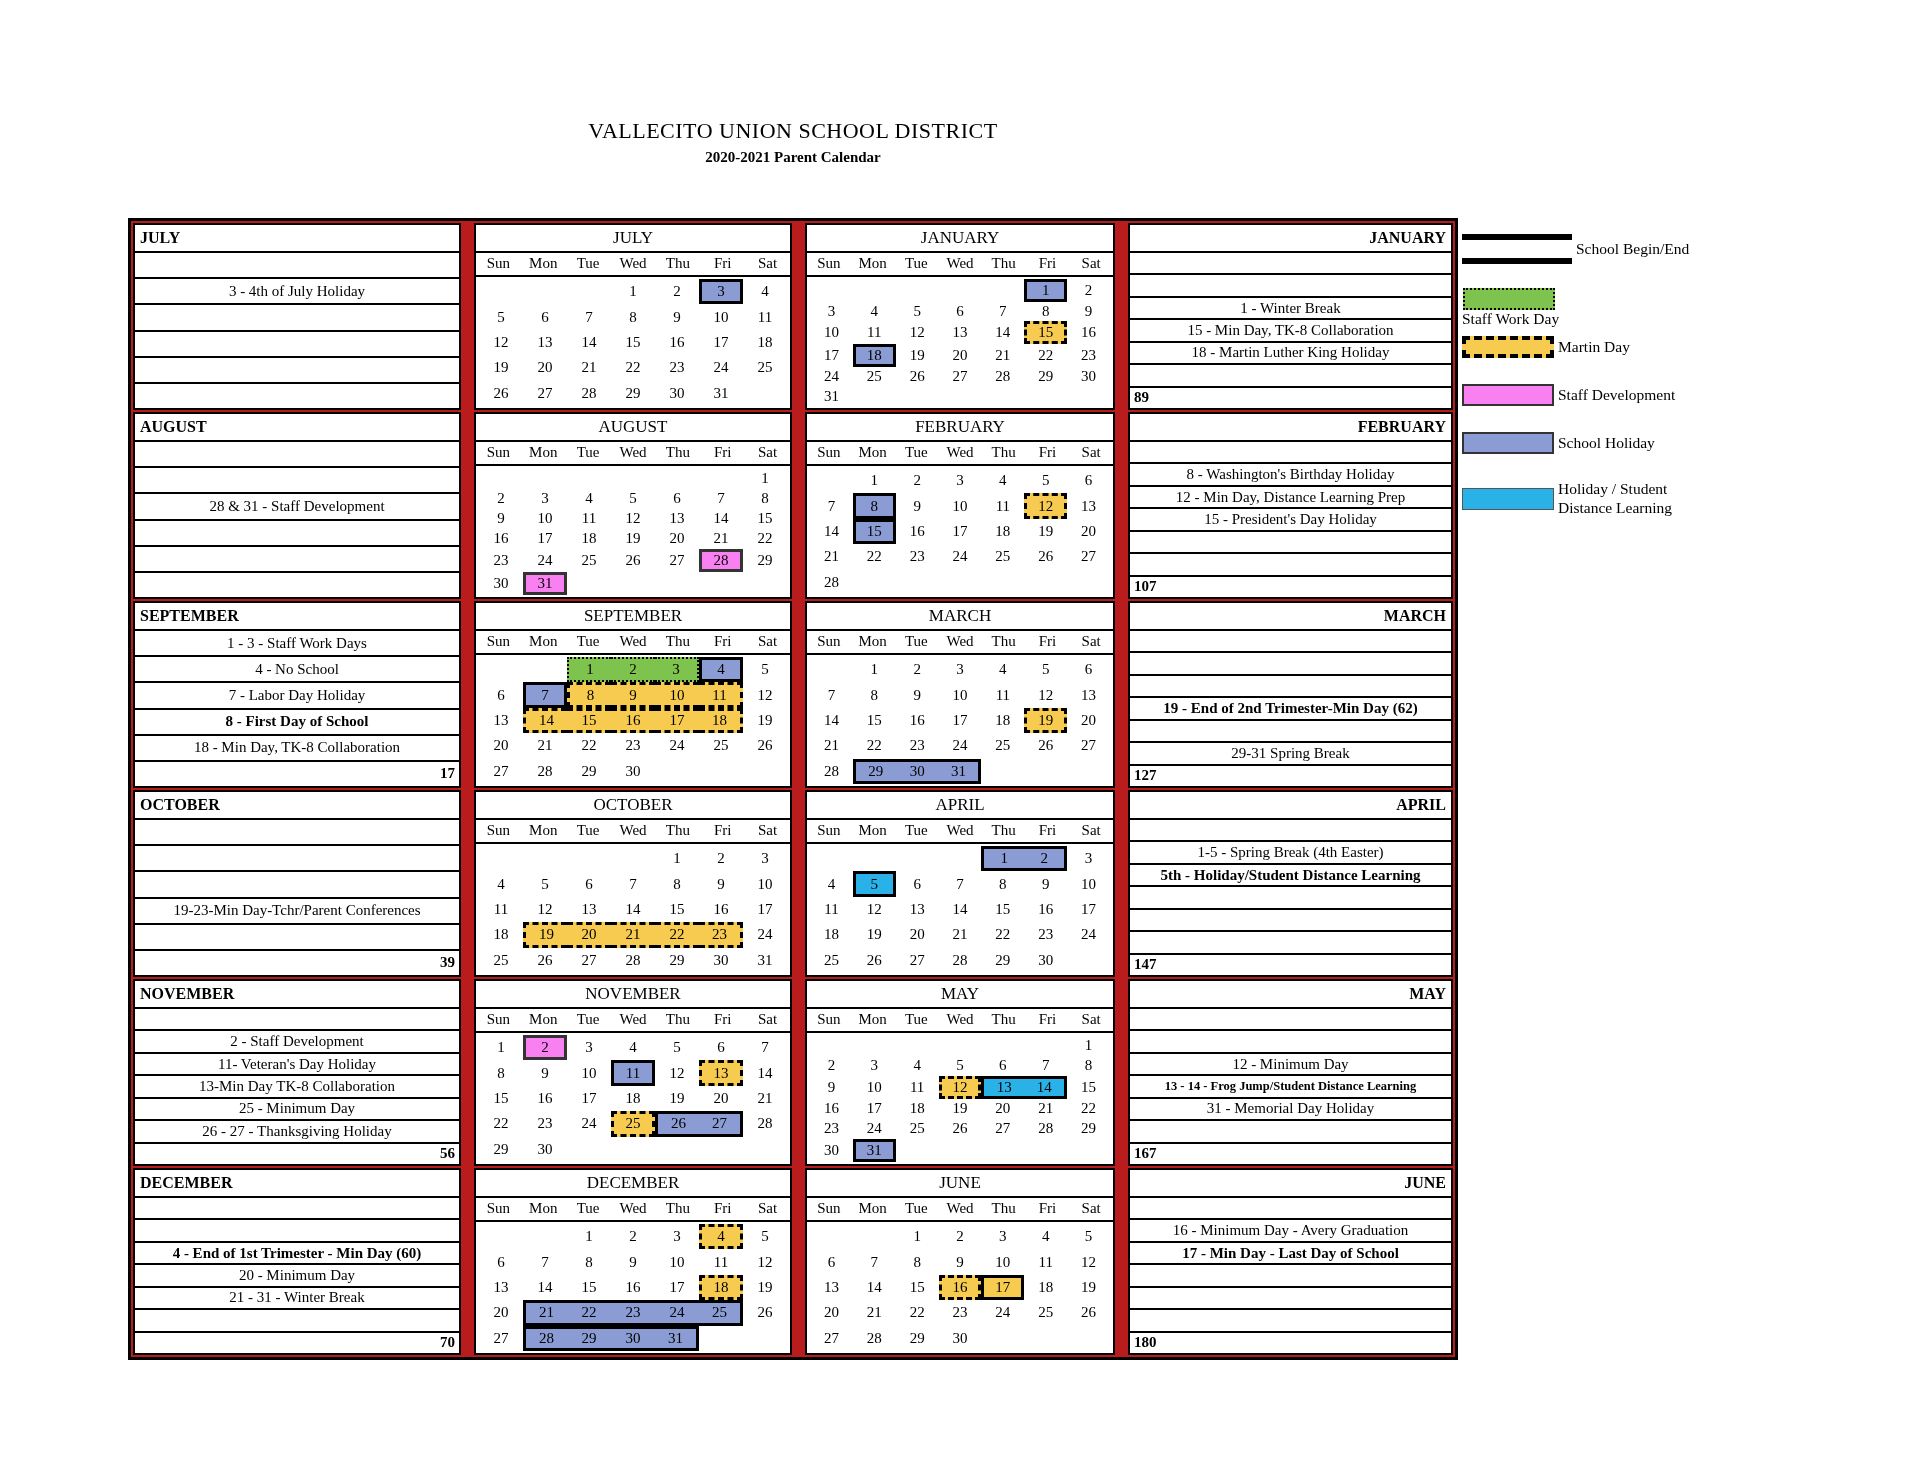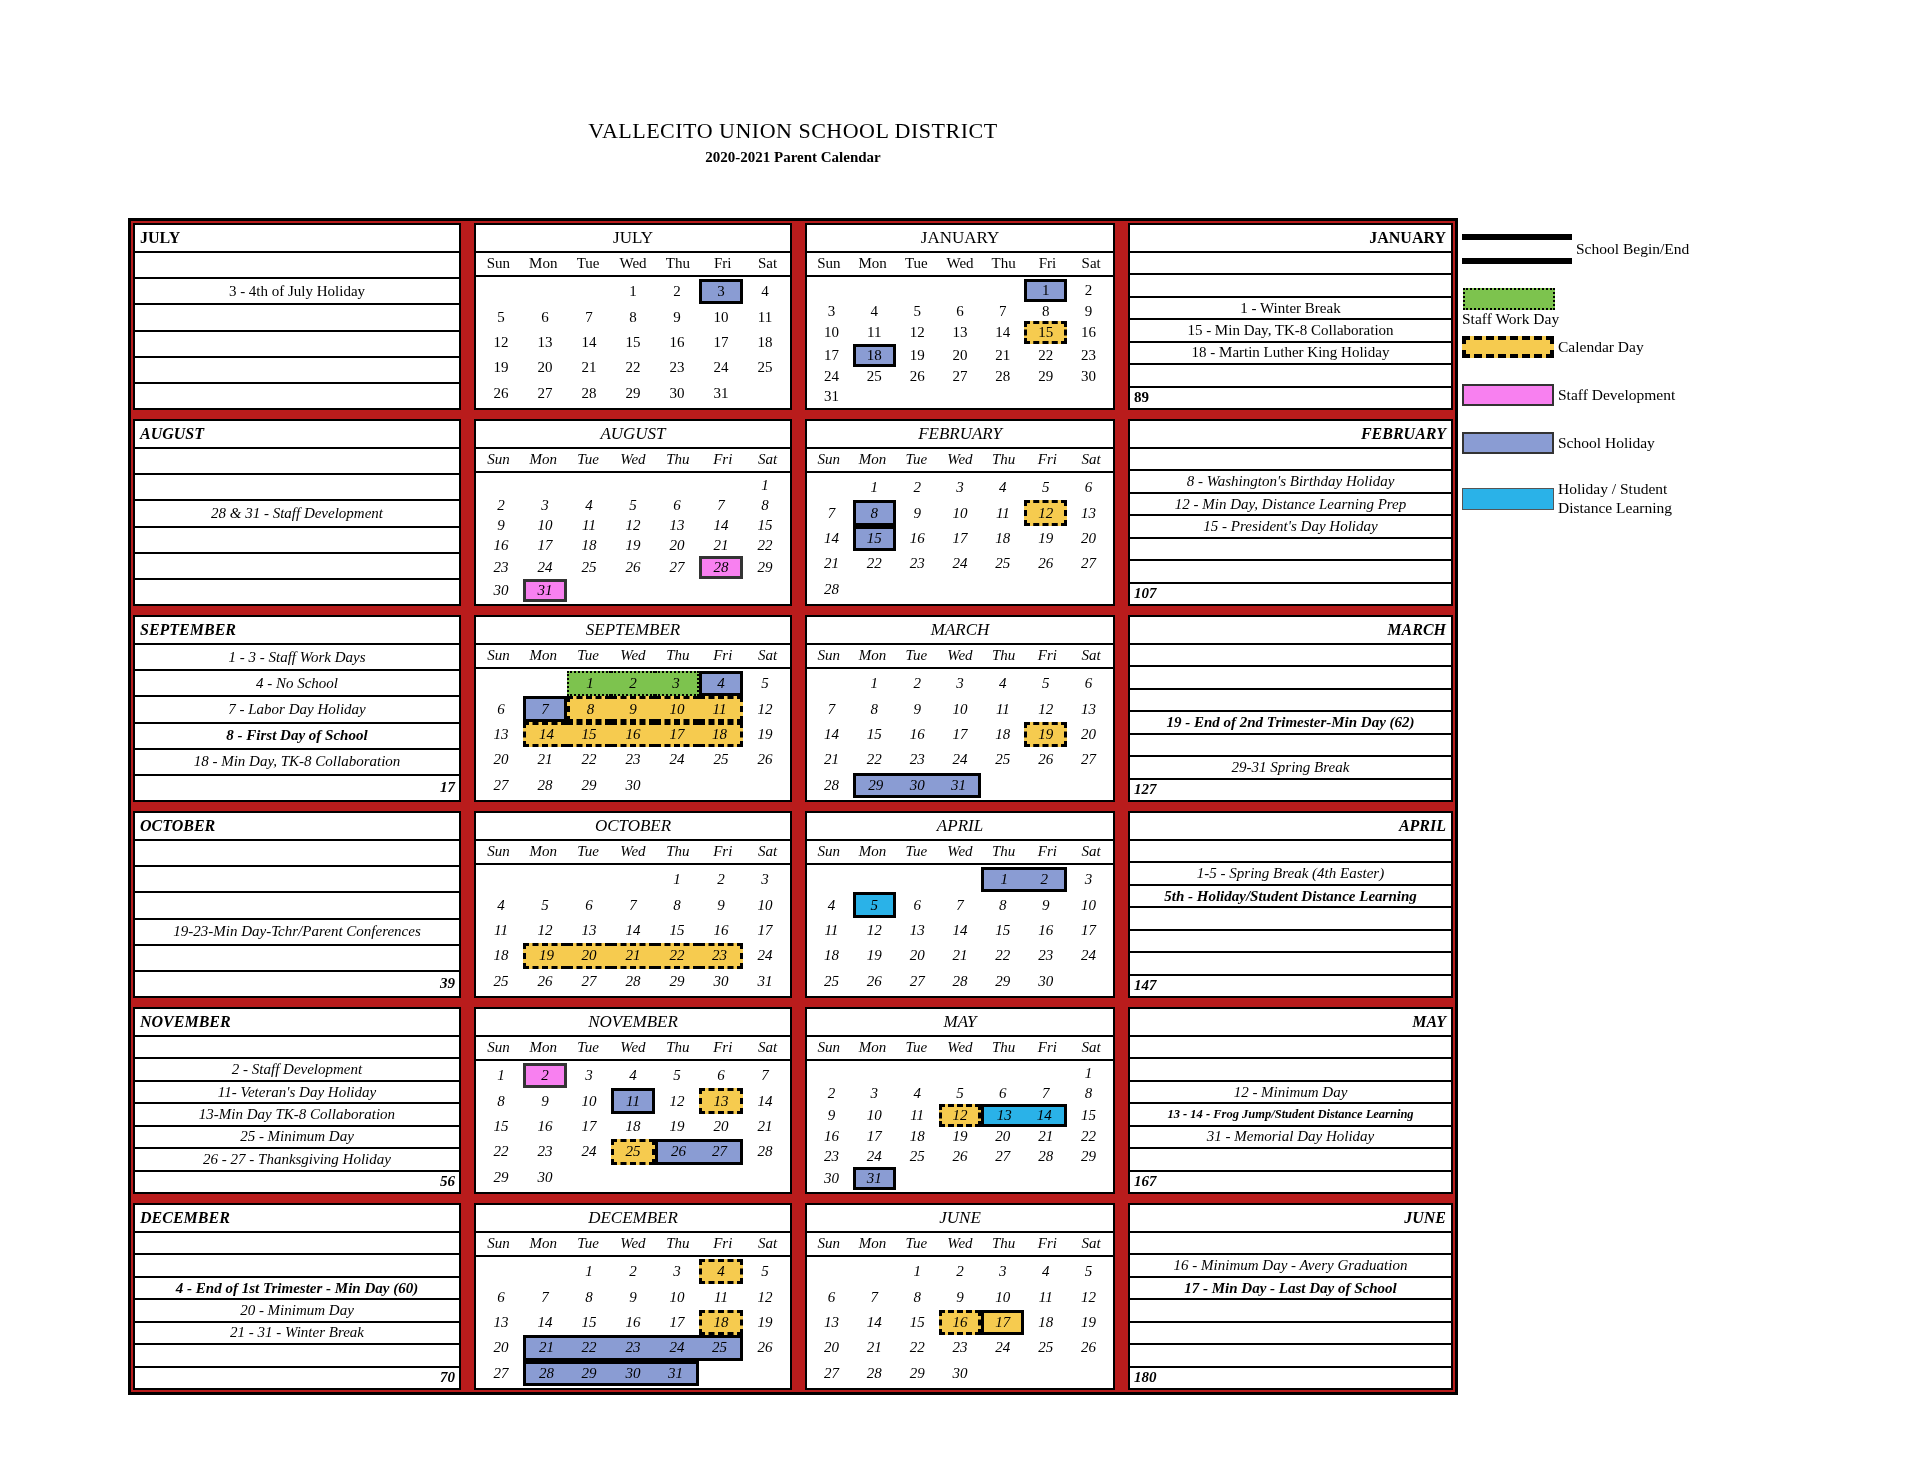--- a/index.html
+++ b/index.html
@@ -9,21 +9,21 @@
 
   
   .page-header{position:absolute;left:128px;top:118px;width:1330px;text-align:center;}
   .district{font-size:22px;letter-spacing:.5px;}
   .doc-title{font-size:15px;font-weight:bold;margin-top:5px;}
   .revision{font-size:16px;font-weight:bold;font-style:italic;color:#B22222;margin-top:5px;}
 
   
   #calendar-table{position:absolute;left:128px;top:218px;border:3px solid #000;padding:2px;background:#b91c1c;}
   .month-row{display:grid;grid-template-columns:328px 318px 310px 325px;column-gap:13px;height:187px;}
-  .month-row + .month-row{margin-top:9px;font-style:italic;}
+  .month-row + .month-row{margin-top:2px;}
   .block{border:2px solid #000;box-sizing:border-box;background:#fff;display:flex;flex-direction:column;overflow:hidden;}
 
   
   .nb-header{height:26px;flex:none;border-bottom:2px solid #000;font-weight:bold;font-size:16px;
              display:flex;align-items:center;padding:0 5px;}
   .nb-header.a-r{justify-content:flex-end;}
   .nb-line{flex:1;border-bottom:2px solid #000;font-size:15px;display:flex;align-items:center;
            justify-content:center;padding:0 4px;white-space:nowrap;}
   .nb-line:last-child{border-bottom:none;}
   .nb-line.bold{font-weight:bold;}
@@ -930,21 +930,21 @@
     </div>
     <div class="lg-item" style="top: 70px; flex-direction: column;">
       <div class="lg-swatch" style="background: rgb(125, 195, 78); border: 2px dotted rgb(0, 0, 0);"></div>
       <div class="lg-label">
         <div>Staff Work Day</div>
       </div>
     </div>
     <div class="lg-item" style="top: 118px;">
       <div class="lg-swatch" style="background: rgb(246, 203, 79); border: 4px dashed rgb(0, 0, 0);"></div>
       <div class="lg-label">
-        <div>Calendar Day</div>
+        <div>Martin Day</div>
       </div>
     </div>
     <div class="lg-item" style="top: 166px;">
       <div class="lg-swatch" style="background: rgb(248, 128, 240); border: 2px solid rgb(51, 51, 51);"></div>
       <div class="lg-label">
         <div>Staff Development</div>
       </div>
     </div>
     <div class="lg-item" style="top: 214px;">
       <div class="lg-swatch" style="background: rgb(138, 156, 211); border: 2px solid rgb(51, 51, 51);"></div>

